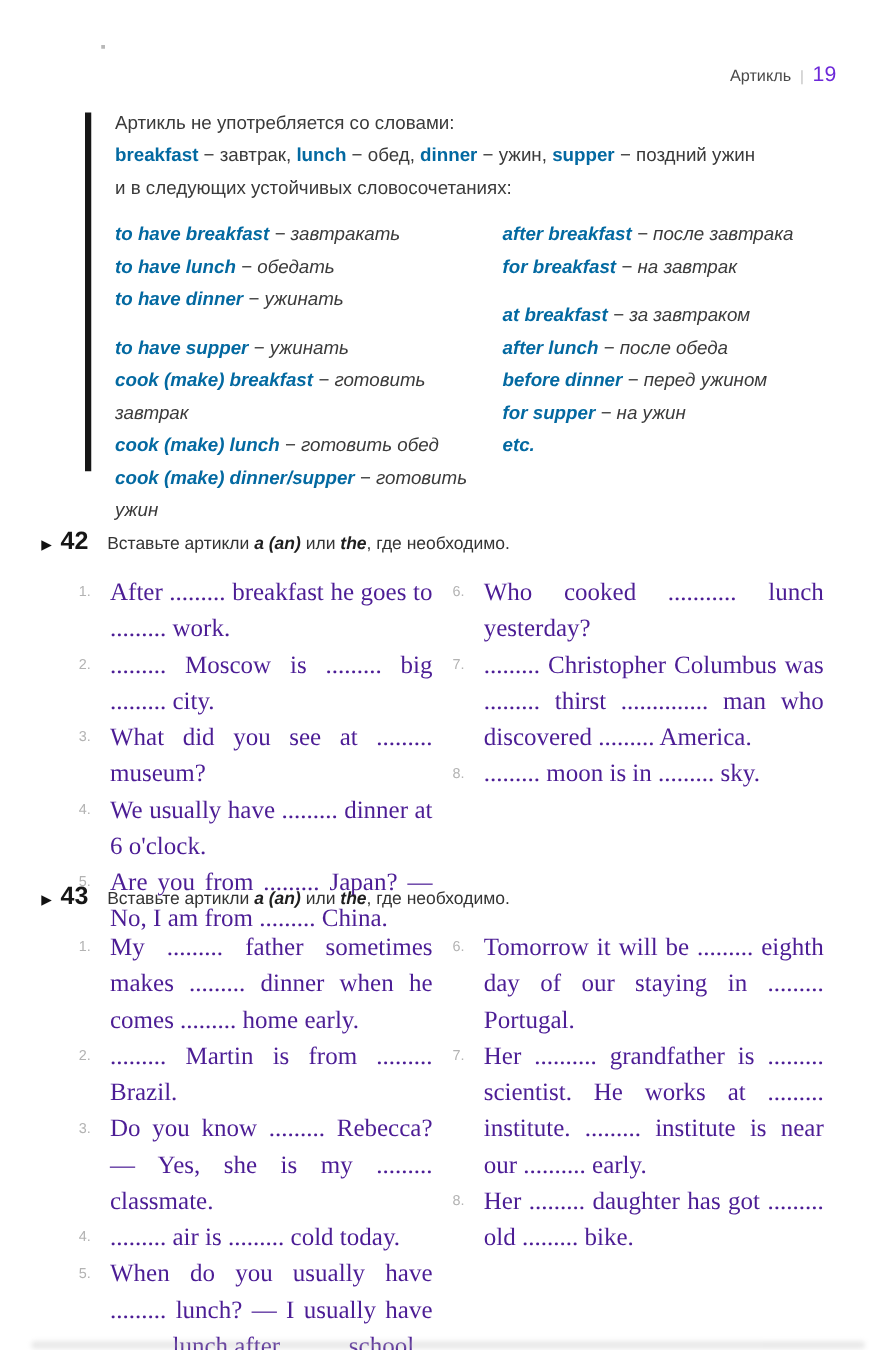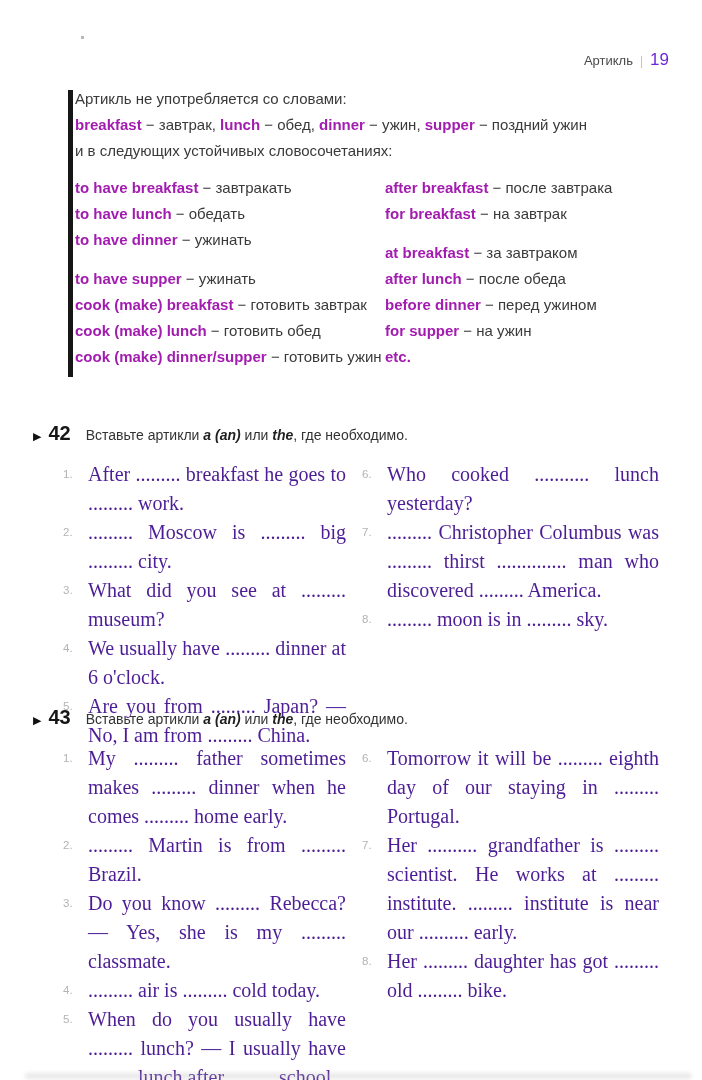--- a/index.html
+++ b/index.html
@@ -24,28 +24,28 @@
     position: absolute; left: 81px; top: 36px;
     width: 3px; height: 3px; background: #b8b8b8;
   }
 
   
   .rule-box { position: absolute; left: 68px; top: 86px; width: 602px; }
   .rule-bar {
     position: absolute; left: 0; top: 4px;
     width: 5px; height: 287px; background: #161616;
   }
-  .rule-content { margin-left: 7px; }
+  .rule-content { margin-left: 24px; }
   .rule-line {
     margin: 0; line-height: 26px;
     font-size: 15px; color: #3a3a3a;
   }
-  .seg-b { font-weight: bold; color: #a21caf; }
+  .seg-b { font-weight: bold; color: #0369a1; }
   .seg-bi { font-weight: bold; font-style: italic; color: #1f1f1f; margin-top: 15px; }
-  .rule-cols { display: flex; margin-top: 11px; }
+  .rule-cols { display: flex; margin-top: 11px; font-style: italic; }
   .rule-col.left { width: 310px; flex: none; }
   .rule-col.right { flex: 1; }
   .phrase { line-height: 26px; font-size: 15px; color: #3a3a3a; }
   .phrase.gap { height: 13px; }
 
   
   .exercise { position: absolute; left: 33px; width: 637px; }
   .exercise.ex42 { top: 422px; }
   .exercise.ex43 { top: 706px; }
   .ex-header { display: flex; align-items: baseline; }

